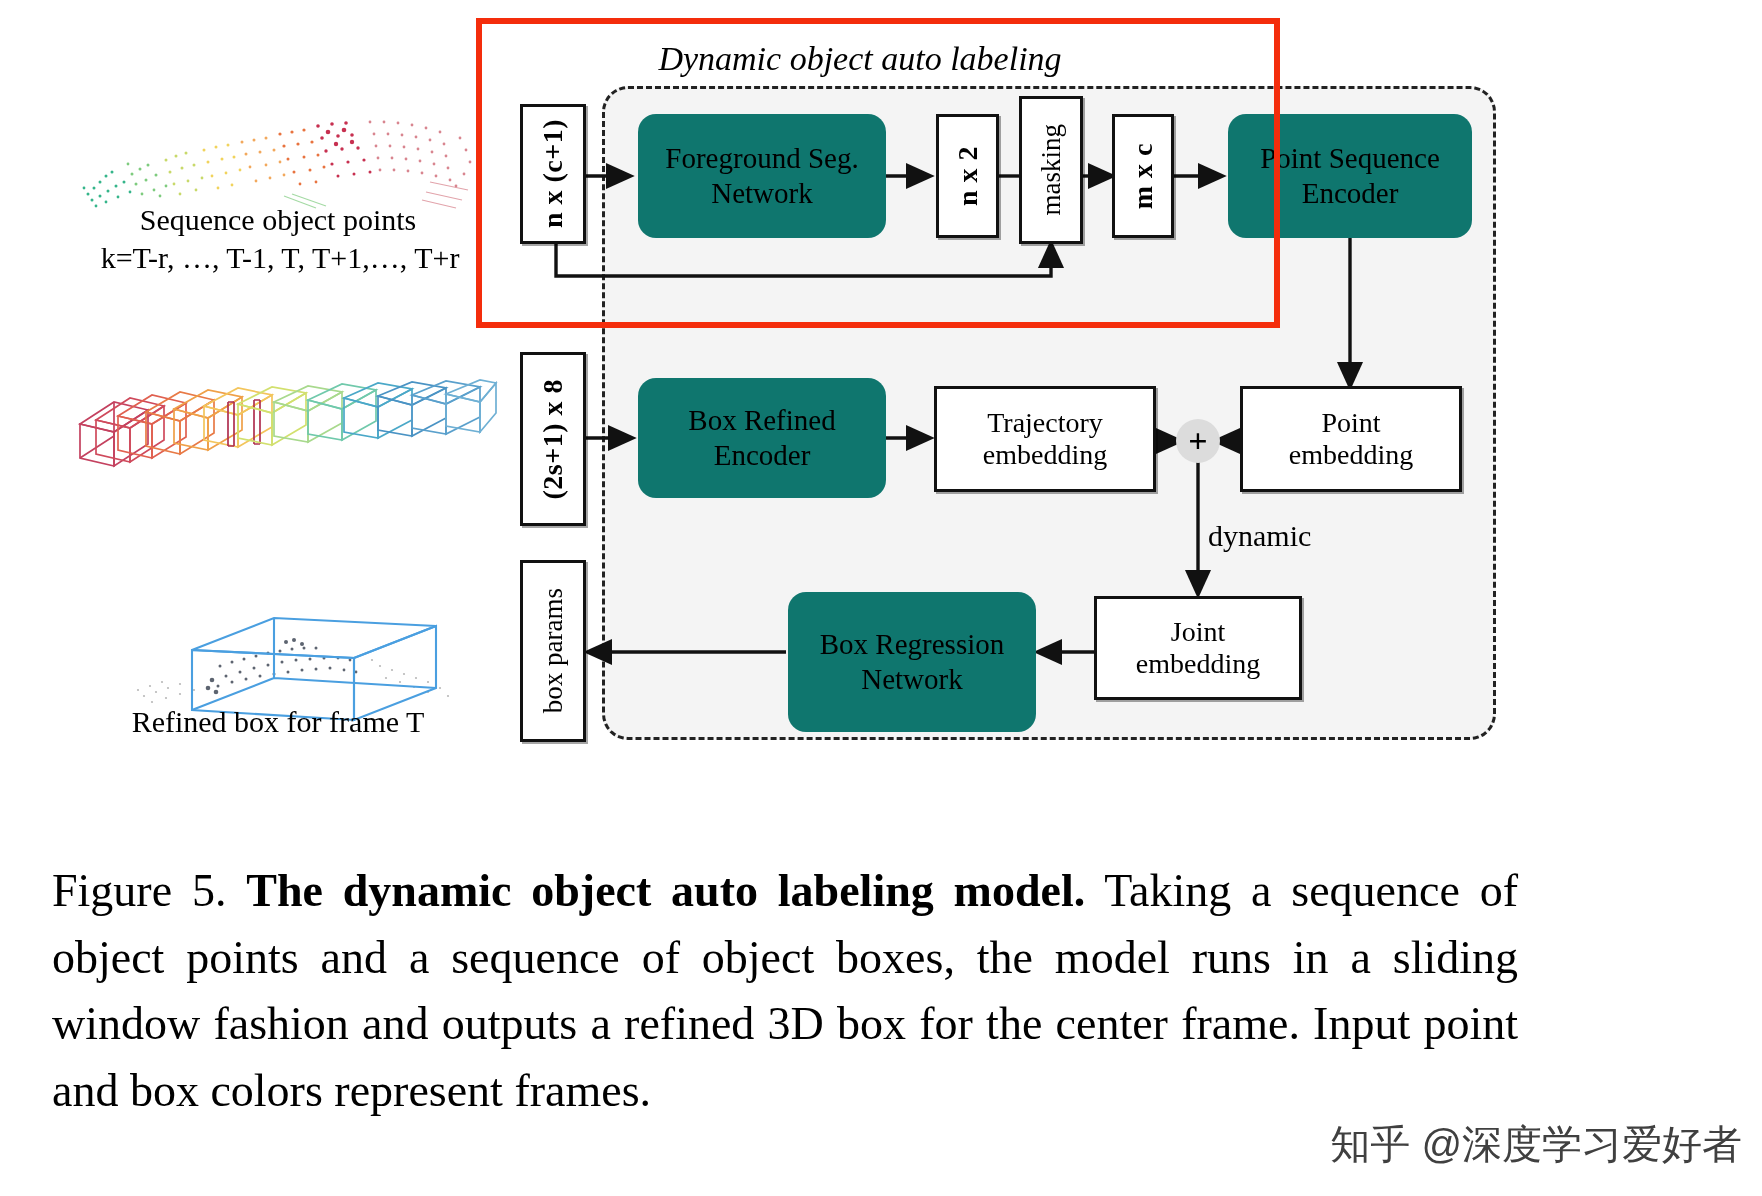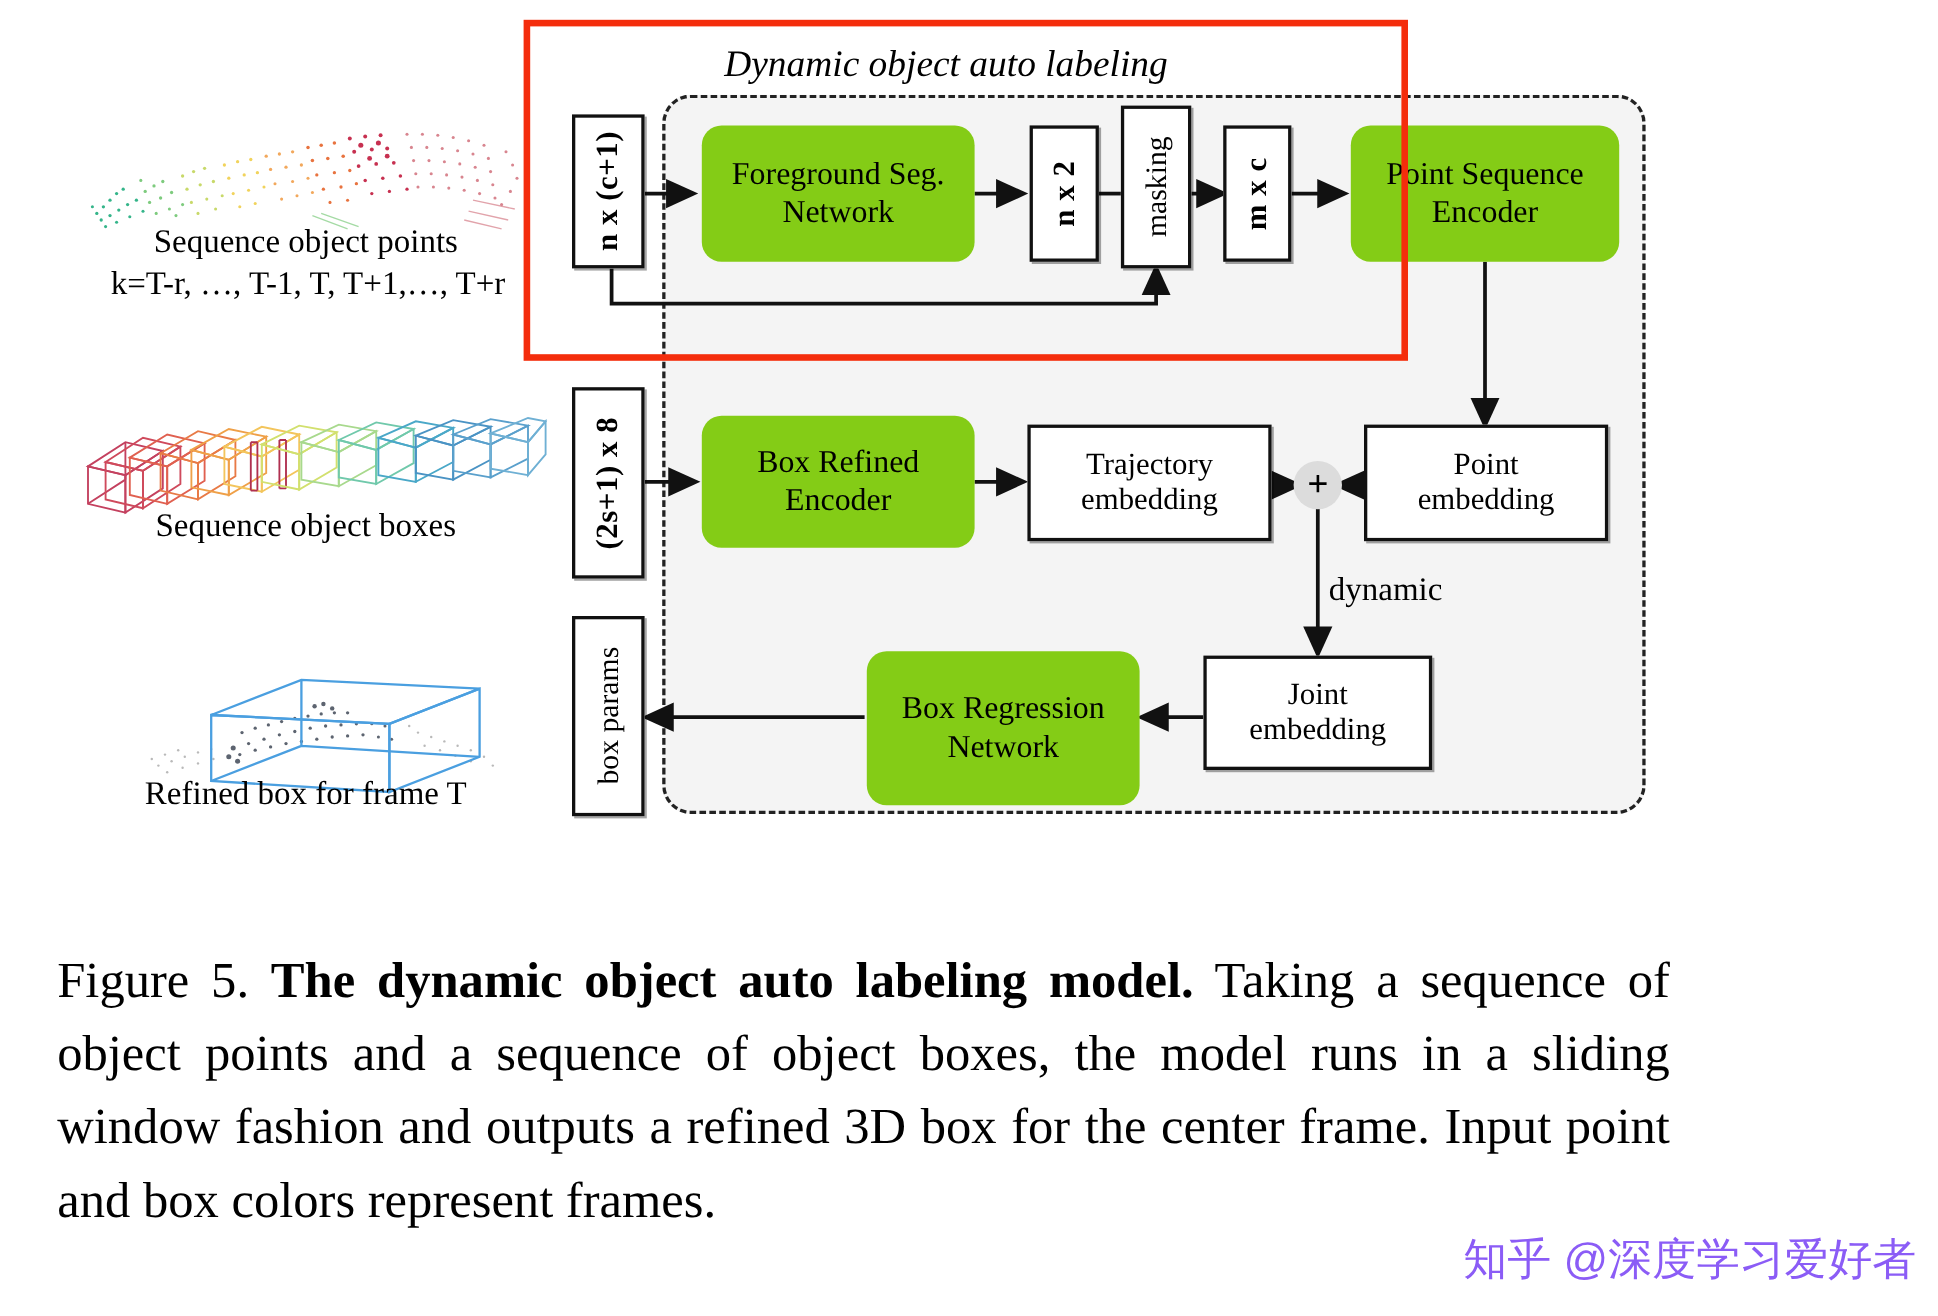--- a/index.html
+++ b/index.html
@@ -59,21 +59,21 @@
     display: flex;
     align-items: center;
     justify-content: center;
     text-align: center;
     z-index: 20;
     font-size: 28px;
     line-height: 1.14;
     box-shadow: 2px 2px 0 rgba(0,0,0,0.35);
   }
   .gbox {
-    background: #84cc16;
+    background: #0f766e;
     border: none;
     border-radius: 18px;
     display: flex;
     align-items: center;
     justify-content: center;
     text-align: center;
     z-index: 20;
     font-size: 29px;
     line-height: 1.2;
   }
@@ -133,21 +133,21 @@
     z-index: 30;
   }
   .caption b { font-weight: bold; }
 
   
   .watermark {
     position: absolute;
     right: 56px;
     bottom: 24px;
     font-size: 40px;
-    color: #8b5cf6;
+    color: #404040;
     white-space: nowrap;
     z-index: 35;
     font-family: "Liberation Sans", sans-serif;
   }
 
   
   .thumb { z-index: 10; }
   .thumb svg { display: block; }
 </style>
 </head>
@@ -463,21 +463,20 @@
         </g>
         <g stroke="#6fb0d4">
           <path d="M384,28 L384,60 L418,66 L418,36 Z"></path>
           <path d="M384,28 L418,14 L434,17 L418,36 Z"></path>
           <path d="M418,36 L434,17 L434,47 L418,66 Z"></path>
         </g>
       </g>
     </svg>
   </div>
 
-  <div class="abs label" style="left:48px; top:460px; width:460px;">Sequence object boxes</div>
 
   <div class="abs wbox" style="left:520px; top:352px; width:66px; height:174px;">
     <span class="vert">(2s+1) x 8</span>
   </div>
 
   <div class="abs gbox" style="left:638px; top:378px; width:248px; height:120px;">
     <div>
       <div>Box Refined</div>
       <div>Encoder</div>
     </div>

